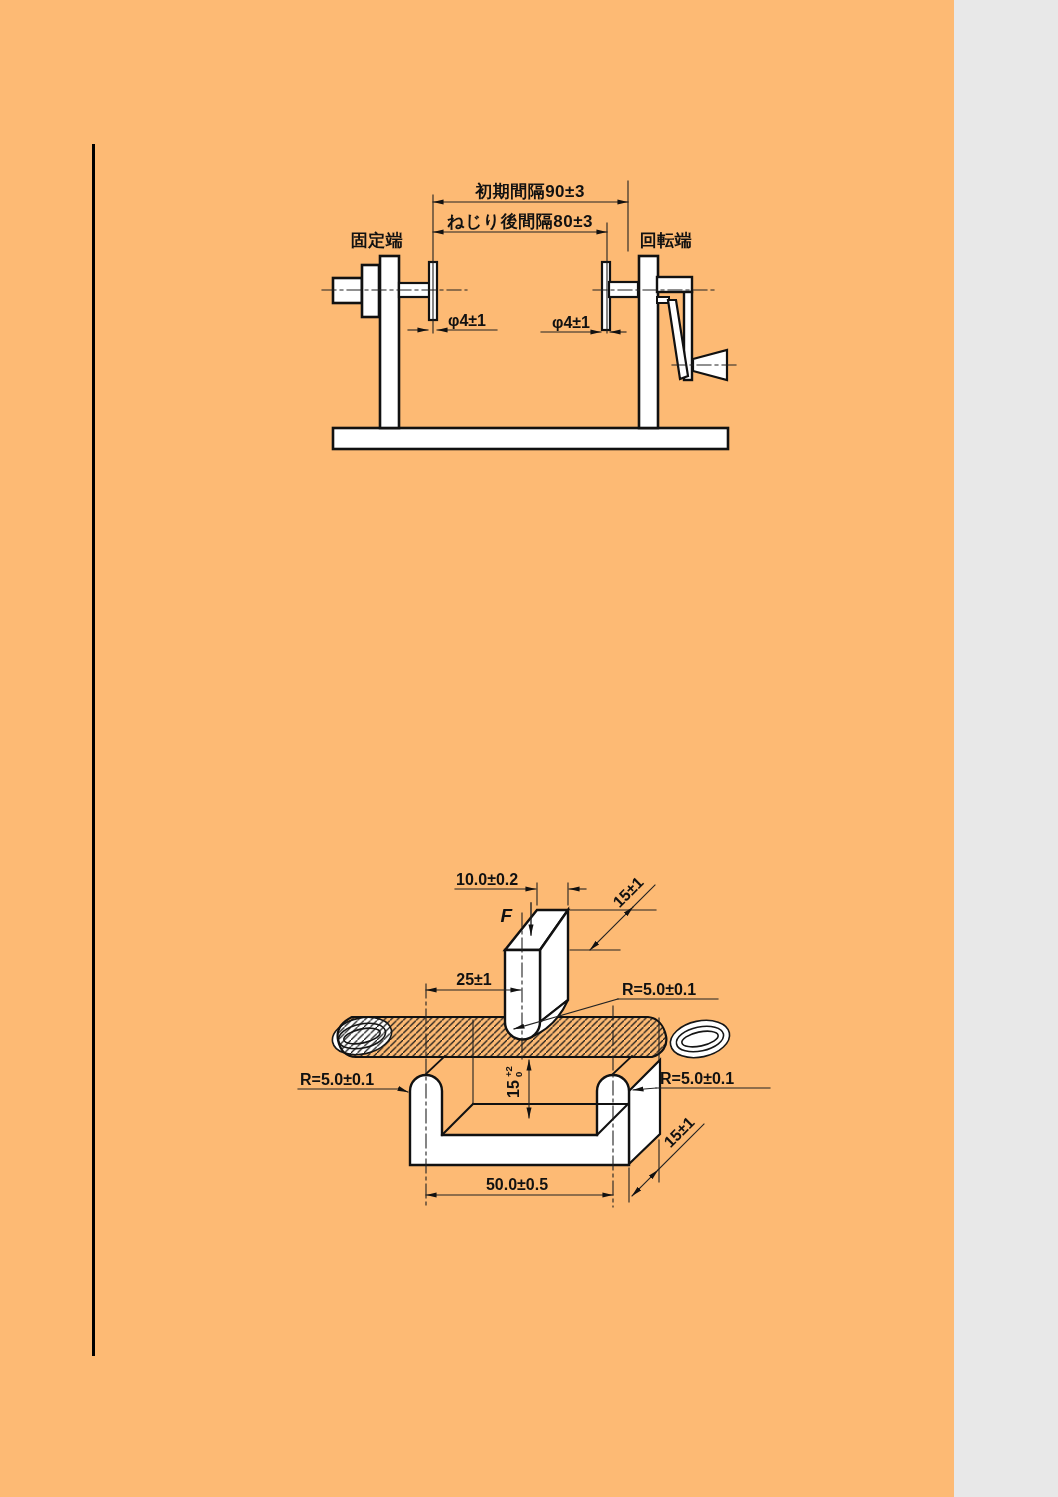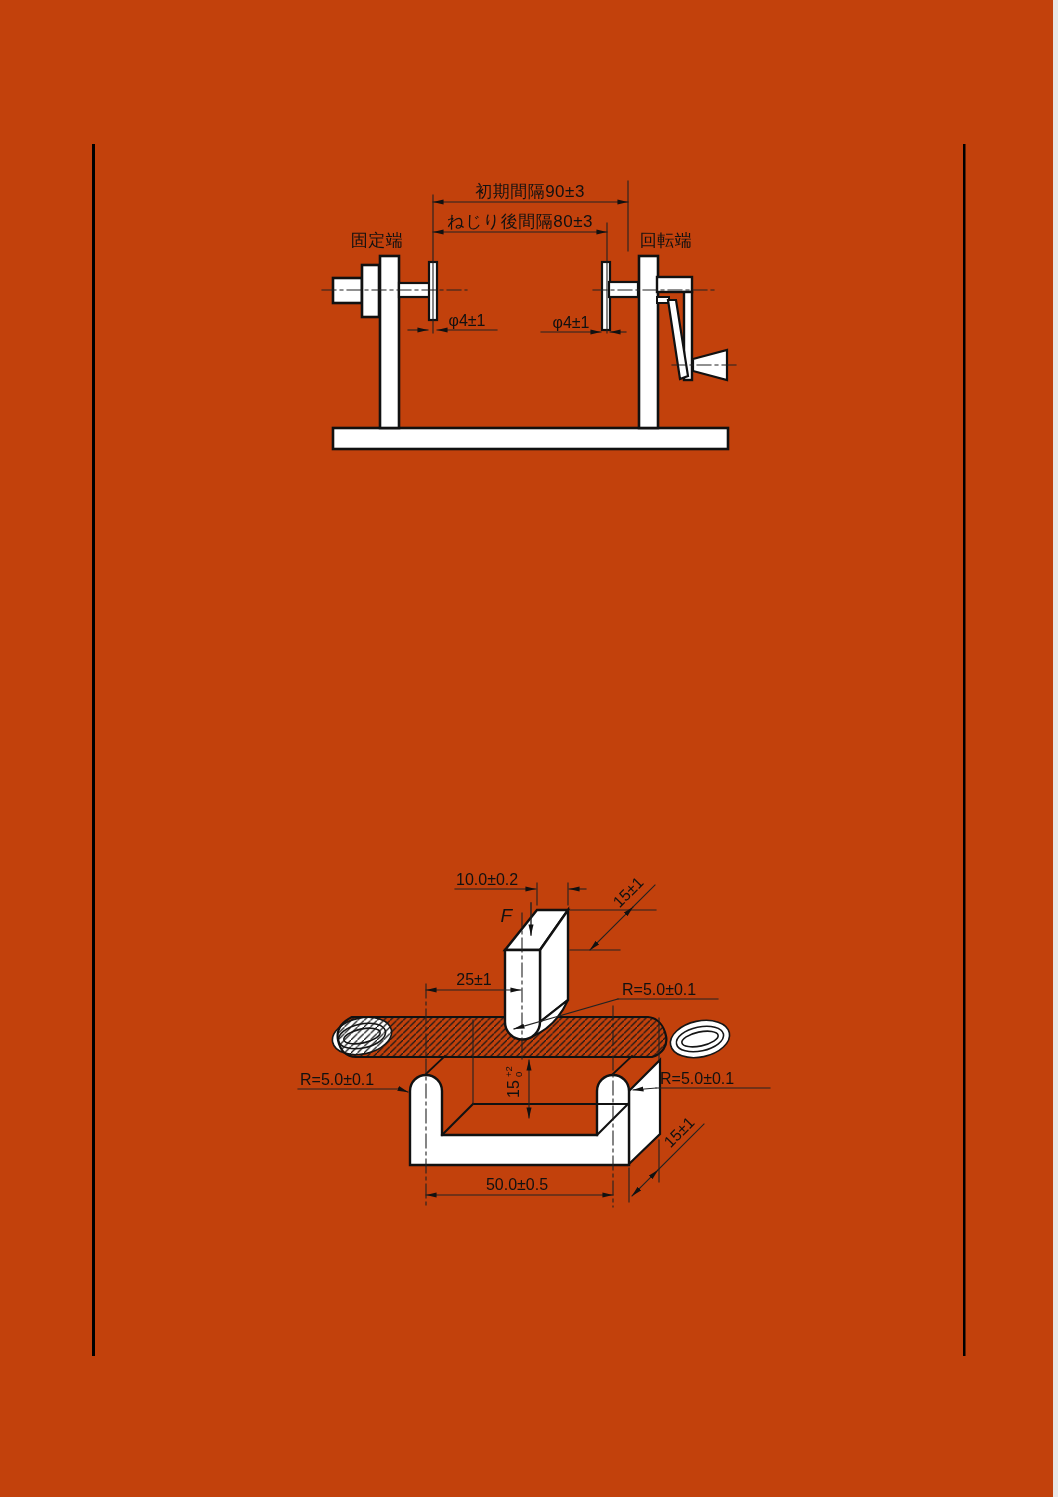--- a/index.html
+++ b/index.html
@@ -1,21 +1,22 @@
 <!DOCTYPE html>
 <html><head>
 <meta charset="utf-8">
 <style>
   html,body{margin:0;padding:0;background:#e8e8e8;}
   .page{
     position:relative;
-    width:1053px;height:1497px;
-    background:#c2410c;
+    width:954px;height:1497px;
+    background:#fdba74;
     overflow:hidden;
     font-family:"Liberation Sans","DejaVu Sans",sans-serif;
+    font-weight:bold;
   }
   svg text{
     font-family:"Liberation Sans","DejaVu Sans",sans-serif;
     fill:#111;
   }
   .jp{font-size:17px;letter-spacing:0.5px;}
   .dim{font-size:16px;}
   .tol{font-size:9.5px;}
   .force{font-size:19px;font-style:italic;}
 </style>

